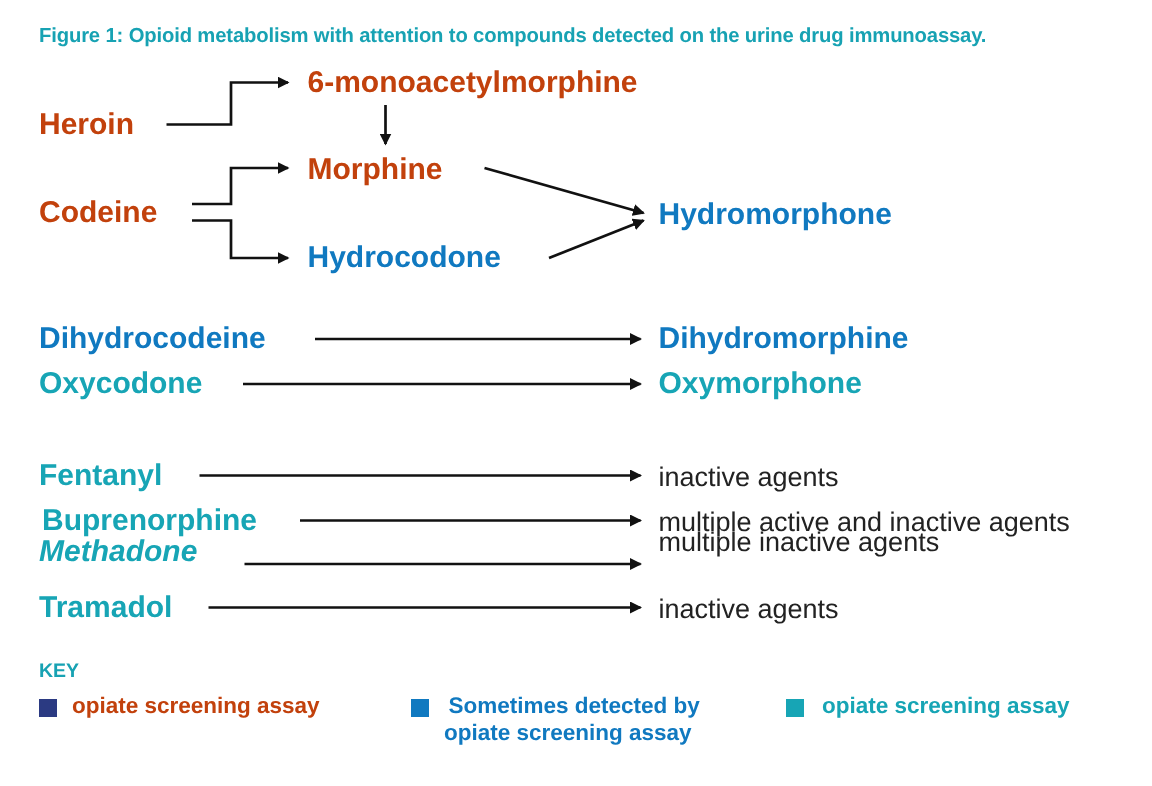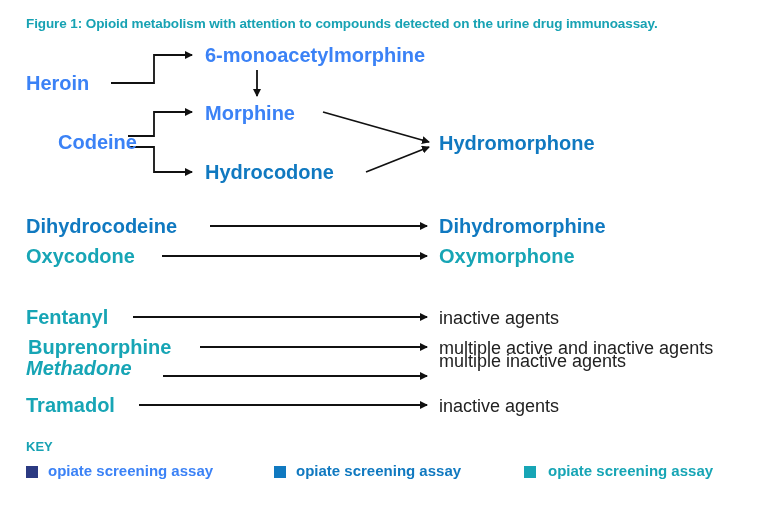--- a/index.html
+++ b/index.html
@@ -1,20 +1,20 @@
 <!DOCTYPE html>
 <html><head>
 <meta charset="utf-8">
 <style>
   html, body { margin: 0; padding: 0; background: #ffffff; }
   body { width: 768px; height: 524px; position: relative; overflow: hidden; font-family: "Liberation Sans", "DejaVu Sans", sans-serif; }
   .abs { position: absolute; white-space: nowrap; }
   .title { left: 26px; top: 16px; font-size: 13.5px; font-weight: bold; color: #17a2b3; letter-spacing: -0.1px; }
   .drug { font-weight: bold; font-size: 20px; line-height: 24px; }
-  .navy { color: #3b82f6; }
+  .navy { color: #c2410c; }
   .blue { color: #1079c0; }
   .teal { color: #17a5b5; }
   .result-plain { font-size: 18px; color: #222; line-height: 24px; }
   svg.arrows { position: absolute; left: 0; top: 0; }
   .key-title { left: 26px; top: 439px; font-size: 13px; font-weight: bold; color: #17a2b3; }
   .key-item { position: absolute; top: 462px; }
   .key-swatch { position: absolute; left: 0; top: 4px; width: 12px; height: 12px; }
   .key-label { position: absolute; left: 22px; top: 0; font-size: 15px; font-weight: bold; line-height: 18px; white-space: nowrap; }
 </style>
 </head>
@@ -48,21 +48,21 @@
     <line x1="133" y1="317" x2="427" y2="317" marker-end="url(#ah)"></line>
     <line x1="200" y1="347" x2="427" y2="347" marker-end="url(#ah)"></line>
     <line x1="163" y1="376" x2="427" y2="376" marker-end="url(#ah)"></line>
     <line x1="139" y1="405" x2="427" y2="405" marker-end="url(#ah)"></line>
   </g>
 </svg>
 
 <div class="abs drug navy" style="left:26px; top:71px;">Heroin</div>
 <div class="abs drug navy" style="left:205px; top:43px;">6-monoacetylmorphine</div>
 <div class="abs drug navy" style="left:205px; top:101px;">Morphine</div>
-<div class="abs drug navy" style="left:26px; top:130px;margin-left:32px;">Codeine</div>
+<div class="abs drug navy" style="left:26px; top:130px;">Codeine</div>
 <div class="abs drug blue" style="left:205px; top:160px;">Hydrocodone</div>
 <div class="abs drug blue" style="left:439px; top:131px;">Hydromorphone</div>
 
 <div class="abs drug blue" style="left:26px; top:214px;">Dihydrocodeine</div>
 <div class="abs drug blue" style="left:439px; top:214px;">Dihydromorphine</div>
 <div class="abs drug teal" style="left:26px; top:244px;">Oxycodone</div>
 <div class="abs drug teal" style="left:439px; top:244px;">Oxymorphone</div>
 
 <div class="abs drug teal" style="left:26px; top:305px;">Fentanyl</div>
 <div class="abs result-plain" style="left:439px; top:306px;">inactive agents</div>
@@ -78,20 +78,21 @@
 <div class="key-item" style="left:26px;">
   <div class="key-swatch" style="background:#2b3a82;"></div>
   <div class="key-label navy">
     <div style="padding-left:0px;">opiate screening assay</div>
   </div>
 </div>
 
 <div class="key-item" style="left:274px;">
   <div class="key-swatch" style="background:#1079c0;"></div>
   <div class="key-label blue">
+    <div style="padding-left:3px;">Sometimes detected by</div>
     <div>opiate screening assay</div>
   </div>
 </div>
 
 <div class="key-item" style="left:524px;">
   <div class="key-swatch" style="background:#17a5b5;"></div>
   <div class="key-label teal">
     <div style="padding-left:2px;">opiate screening assay</div>
   </div>
 </div>

